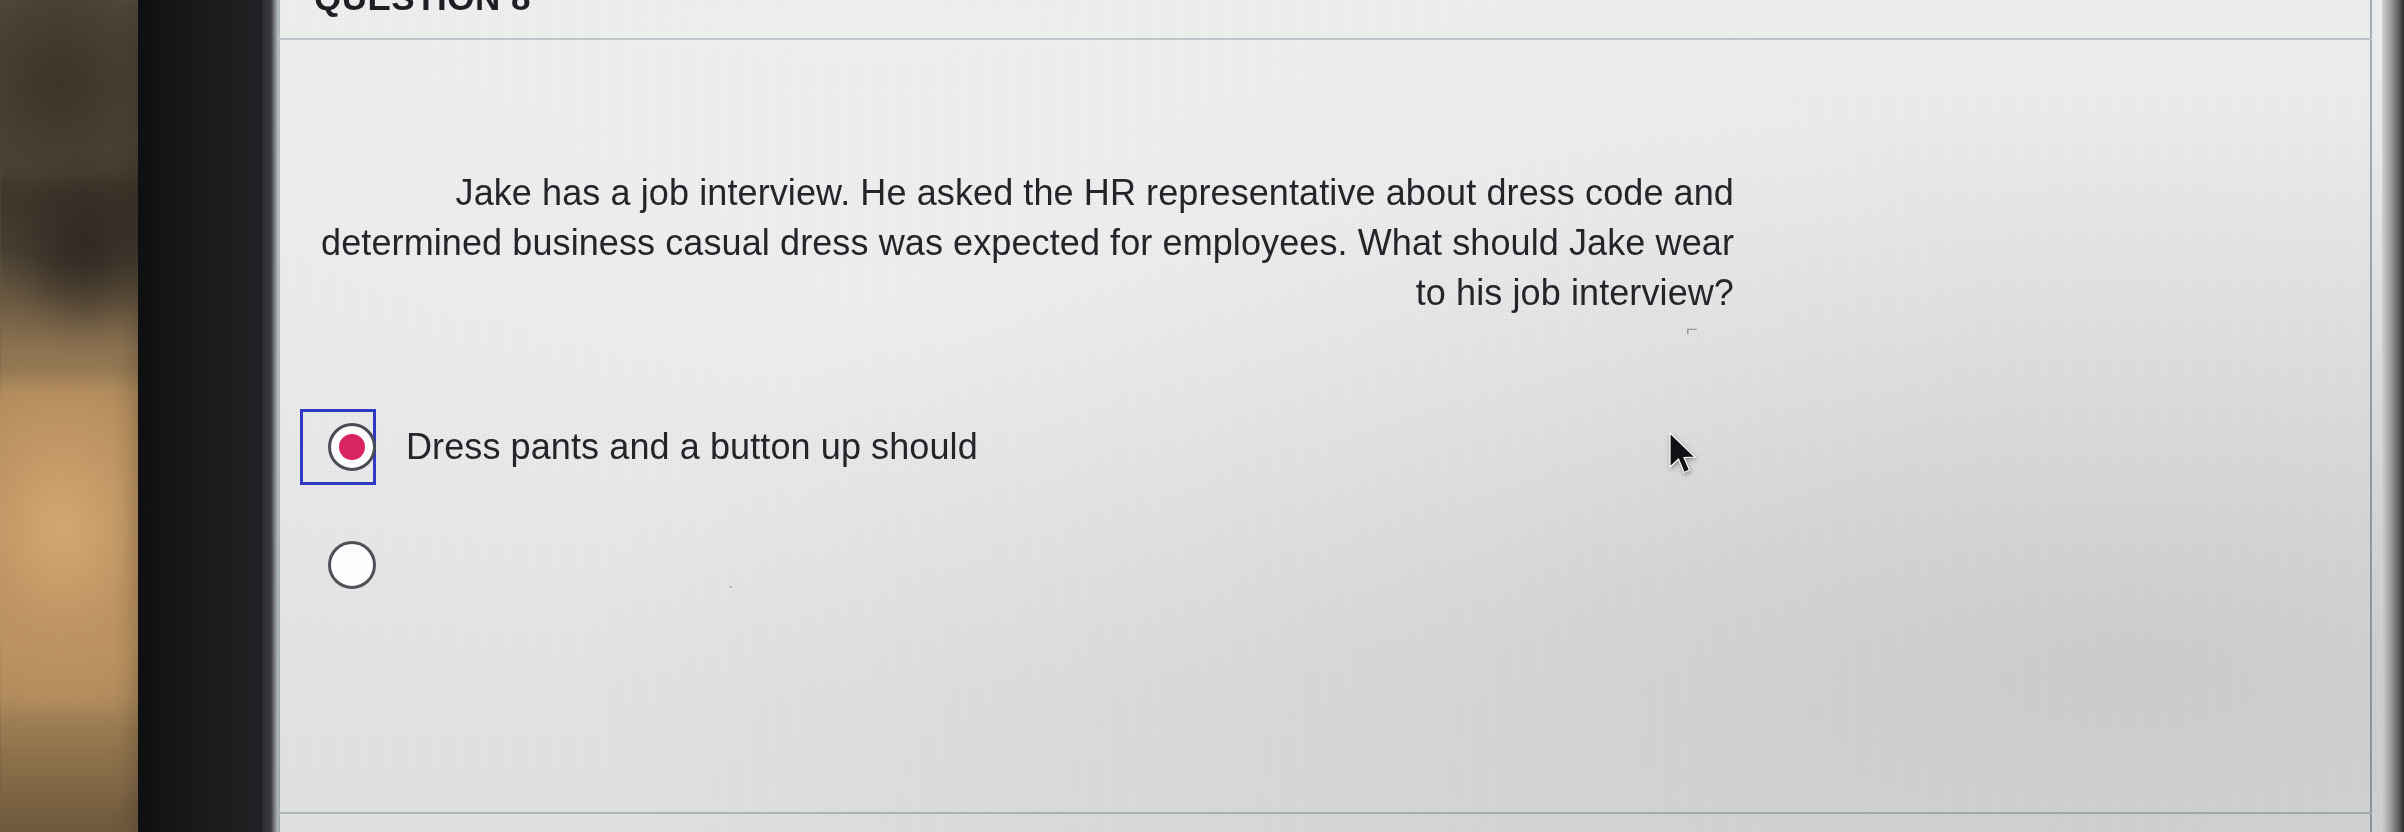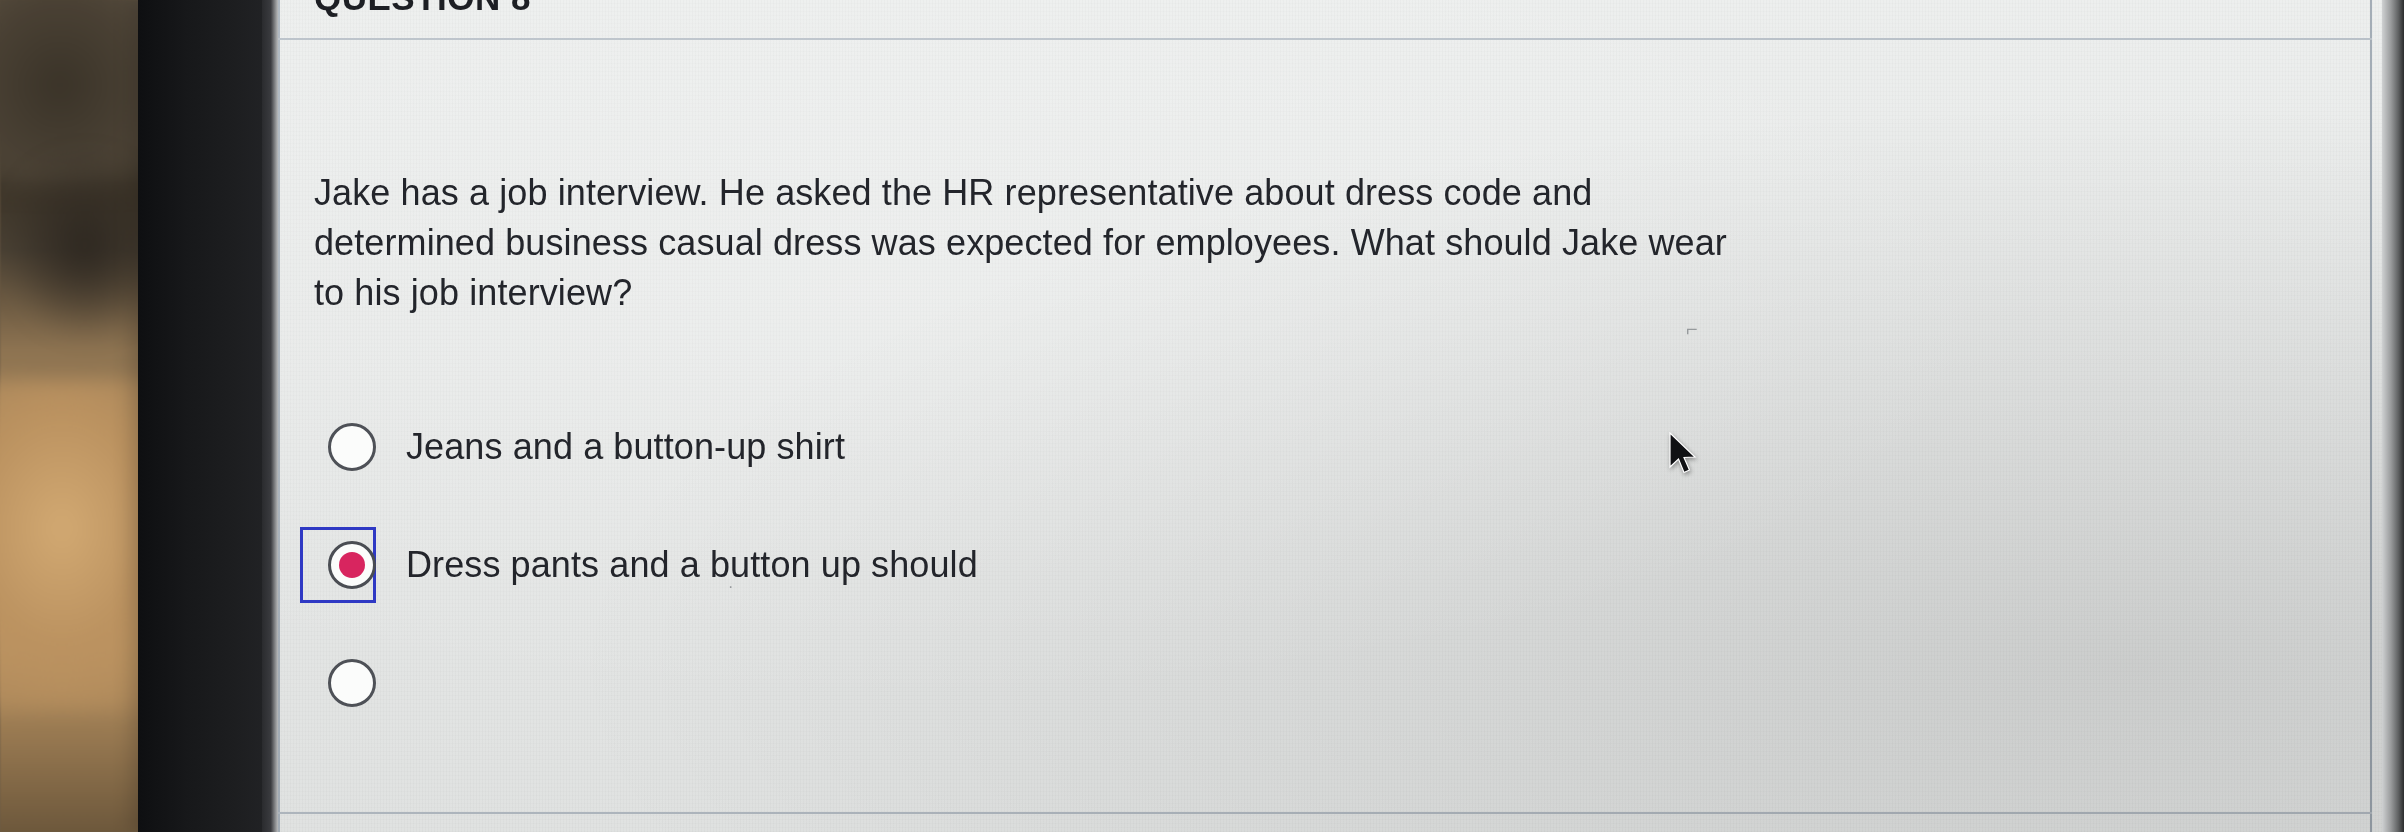--- a/index.html
+++ b/index.html
@@ -84,20 +84,21 @@
     background: linear-gradient(90deg, #cfd1d2 0%, #9a9c9d 40%, #5e6061 75%, #2b2c2d 100%);
   }
 
   
   .screen {
     position: absolute;
     left: 278px; top: 0;
     width: 2104px; height: 832px;
     background: #eceeed;
     overflow: hidden;
+    text-align: right;
   }
   
   .screen::before {
     content: "";
     position: absolute; inset: 0;
     background:
       repeating-linear-gradient(90deg, rgba(0,0,0,0.020) 0px, rgba(0,0,0,0.020) 1px, rgba(255,255,255,0.0) 1px, rgba(255,255,255,0.0) 3px),
       repeating-linear-gradient(0deg, rgba(0,0,0,0.012) 0px, rgba(0,0,0,0.012) 1px, rgba(255,255,255,0.0) 1px, rgba(255,255,255,0.0) 4px);
     pointer-events: none;
   }
@@ -266,26 +267,20 @@
     <div class="hrule-bottom"></div>
 
     <div class="content">
 
       <div class="question-header">QUESTION 8</div>
 
       <div class="question-text">Jake has a job interview. He asked the HR representative about dress code and determined business casual dress was expected for employees. What should Jake wear to his job interview?</div>
 
       <div class="options">
 
-        <div class="option-row">
-          <div class="radio-wrap">
-            <div class="radio"></div>
-          </div>
-          <div class="option-label">Jeans and a button-up shirt</div>
-        </div>
 
         <div class="option-row">
           <div class="radio-wrap focus-box">
             <div class="focus-ring"></div>
             <div class="radio selected"></div>
           </div>
           <div class="option-label">Dress pants and a button up should</div>
         </div>
 
         <div class="option-row">

